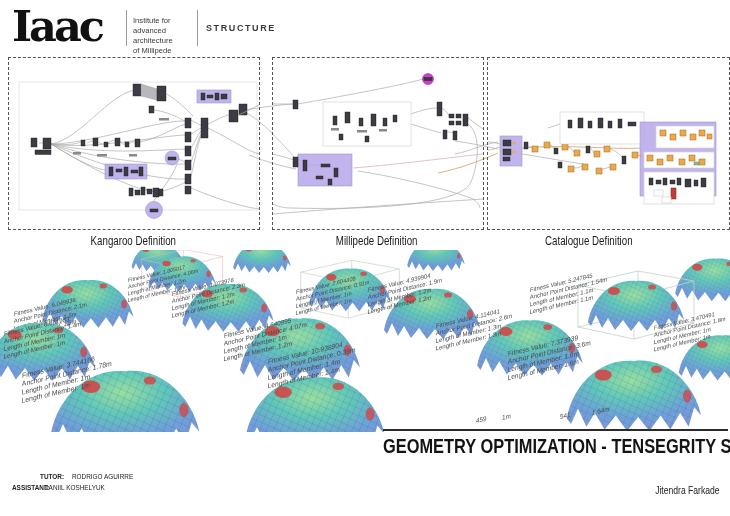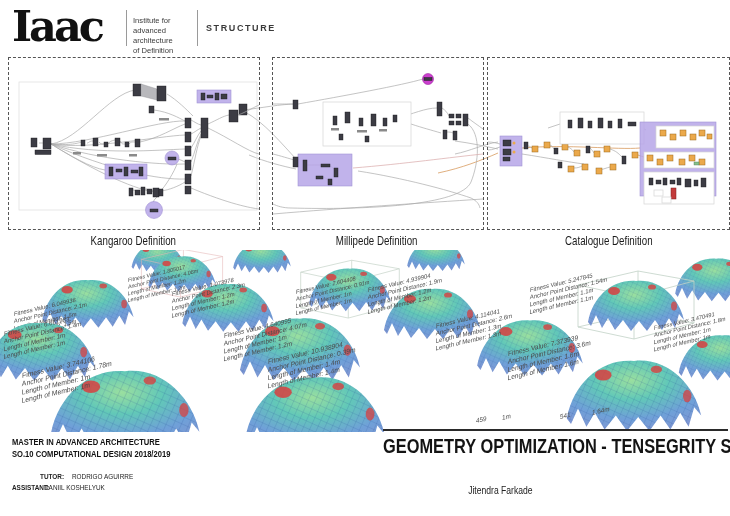--- a/index.html
+++ b/index.html
@@ -36,34 +36,34 @@
   #band{position:absolute;left:0;top:250px;}
   .mesh-label{fill:#4a4a4a;}
   .boxg{fill:none;stroke:#c2d2c6;stroke-width:0.8;}
   .boxp{fill:none;stroke:#e4b6b6;stroke-width:0.8;}
   
   #prog{position:absolute;left:12px;top:436px;font-weight:bold;font-size:9.5px;line-height:11.5px;color:#111;}
   .crew{position:absolute;left:12px;font-size:8px;color:#222;}
   .crew .lbl{display:inline-block;width:40px;font-weight:bold;}
   #rule{position:absolute;left:383px;top:429px;width:345px;height:1.5px;background:#2a2a2a;}
   #ptitle-main{position:absolute;left:383px;top:434px;font-weight:bold;font-size:20.5px;color:#141414;}
-  #author{position:absolute;left:450px;top:484px;width:270px;text-align:left;font-size:11px;color:#222;}
+  #author{position:absolute;left:450px;top:484px;width:270px;text-align:right;font-size:11px;color:#222;}
 </style>
 </head>
 <body>
 
 <div id="page">
 
   <div id="logo">Iaac</div>
   <div class="vdiv" style="left:126px;"></div>
   <div id="inst">
     <div>Institute for</div>
     <div>advanced</div>
     <div>architecture</div>
-    <div>of Definition</div>
+    <div>of Millipede</div>
   </div>
   <div class="vdiv" style="left:197px;"></div>
   <div id="city">STRUCTURE</div>
 
   <svg width="730" height="252" style="position:absolute;left:0;top:0;">
     <g>
       <path class="wire" d="M243,110 C262,108 280,104 297,104"></path>
       <path class="wire" d="M245,112 C264,122 282,144 297,160"></path>
       <path class="wire" d="M249,155 C266,162 282,166 296,169"></path>
       <path class="wire" d="M455,141 C470,143 484,146 498,149"></path>
@@ -319,21 +319,21 @@
       </g>
     </svg>
   </div>
 
   <div class="ptitle" style="left:8px;width:250px;">
       <span class="cond">Kangaroo Definition</span>
     </div>
   <div class="ptitle" style="left:272px;width:210px;">
       <span class="cond">Millipede Definition</span>
     </div>
-  <div class="ptitle" style="left:488px;width:241px;">
+  <div class="ptitle" style="left:468px;width:241px;">
       <span class="cond">Catalogue Definition</span>
     </div>
 
   <svg id="band" width="730" height="182" viewBox="0 0 730 182">
     <defs>
       <radialGradient id="mg" cx="48%" cy="28%" r="78%">
         <stop offset="0%" stop-color="#9adf9f"></stop>
         <stop offset="35%" stop-color="#62c8b8"></stop>
         <stop offset="70%" stop-color="#6fa0d8"></stop>
         <stop offset="100%" stop-color="#8296d2"></stop>
@@ -412,24 +412,20 @@
         <g transform="translate(268 114) rotate(-13) skewX(-14)">
           <text class="mesh-label" font-size="6.8100000000000005"><tspan x="0" dy="0">Fitness Value: 10.938904</tspan><tspan x="0" dy="7.91">Anchor Point Distance: 0.39m</tspan><tspan x="0" dy="7.91">Length of Member: 1.4m</tspan><tspan x="0" dy="7.91">Length of Member: 1.4m</tspan></text>
         </g>
         <text class="mesh-label" font-size="6.5" transform="translate(476 173) rotate(-13) skewX(-14)" fill="#666">459</text>
         <text class="mesh-label" font-size="6.5" transform="translate(502 170) rotate(-13) skewX(-14)" fill="#666">1m</text>
         <text class="mesh-label" font-size="6.5" transform="translate(560 169) rotate(-13) skewX(-14)" fill="#666">541</text>
         <text class="mesh-label" font-size="6.5" transform="translate(592 165) rotate(-13) skewX(-14)" fill="#666">1.64m</text>
       </g>
   </svg>
 
-  <div id="prog">
-    <div class="condL">MASTER IN ADVANCED ARCHITECTURE</div><br>
-    <div class="condL">SO.10 COMPUTATIONAL DESIGN  2018/2019</div>
-  </div>
   <div class="crew" style="top:472px;margin-left:28px;">
     <span class="condL"><span class="lbl">TUTOR:</span><span>RODRIGO AGUIRRE</span></span>
   </div>
   <div class="crew" style="top:483px;">
     <span class="condL"><span class="lbl">ASSISTANT:</span><span>DANIIL KOSHELYUK</span></span>
   </div>
   <div id="rule"></div>
   <div id="ptitle-main"><span class="condL">GEOMETRY OPTIMIZATION - TENSEGRITY STRUCTURE</span></div>
   <div id="author"><span class="condR">Jitendra Farkade</span></div>
 

